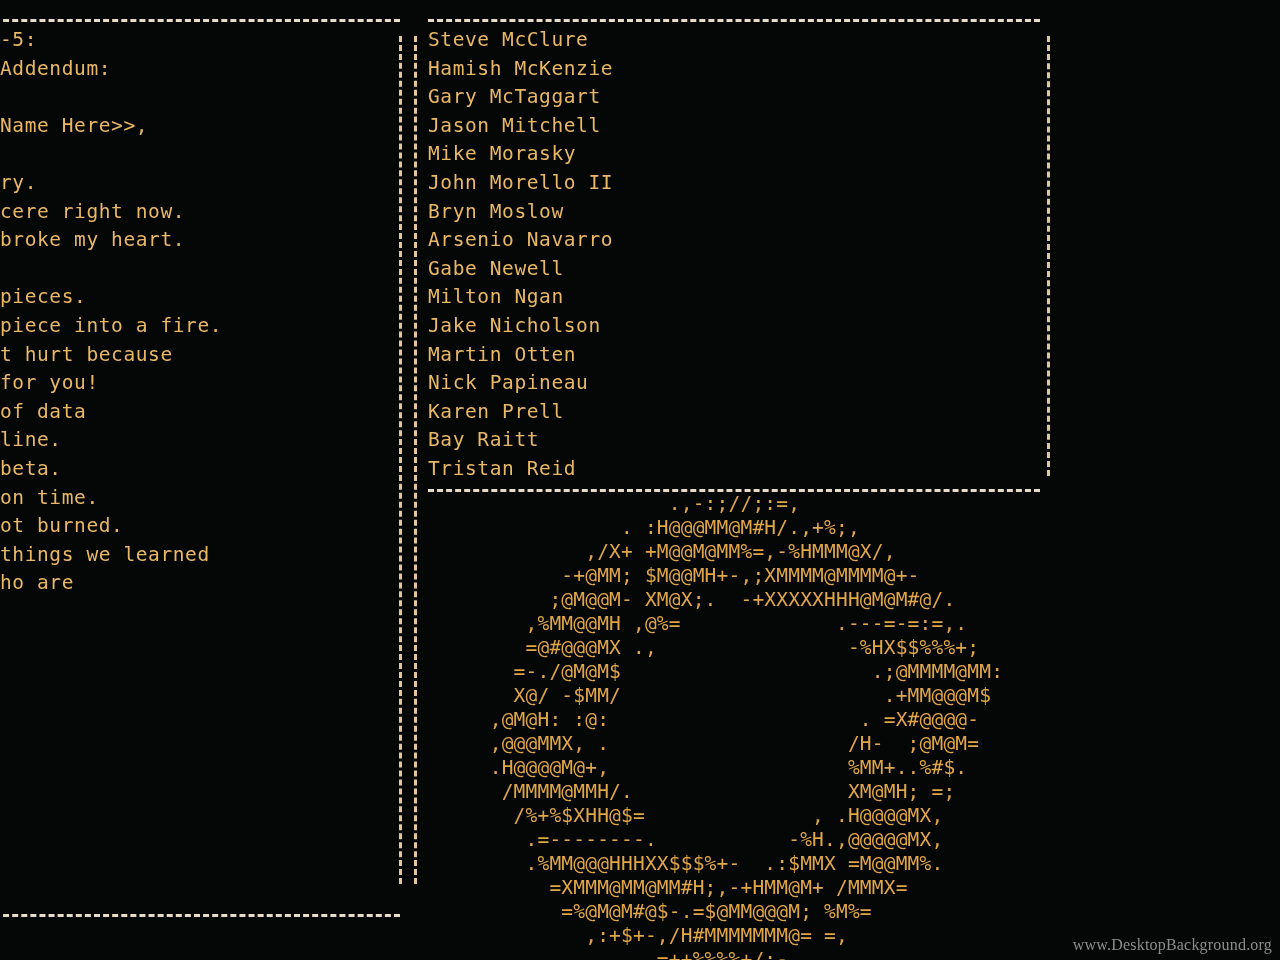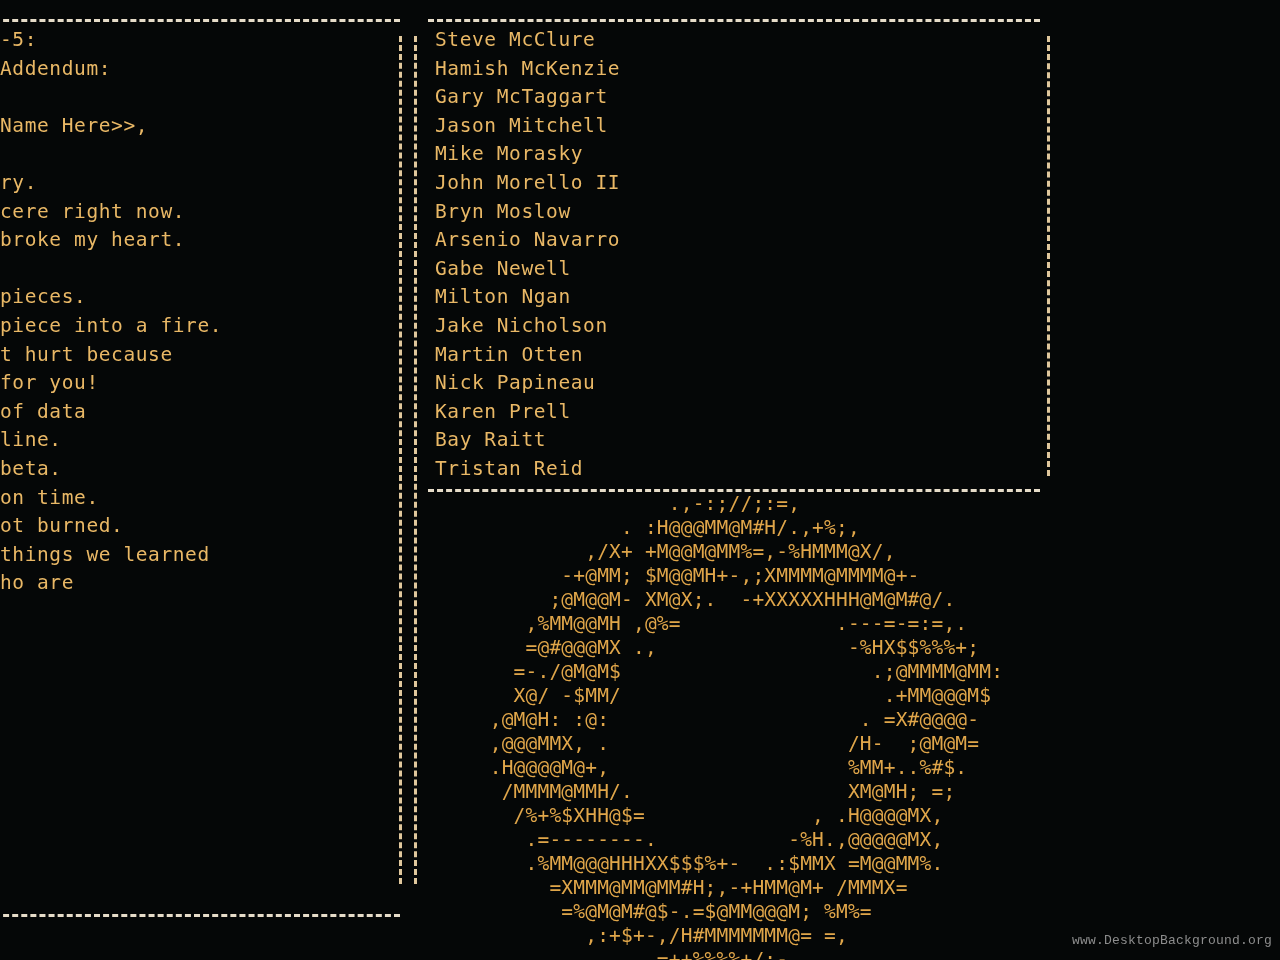--- a/index.html
+++ b/index.html
@@ -103,21 +103,21 @@
   #right-right-rule {
     position: absolute;
     left: 635px;
     top: 36px;
     width: 0;
     height: 440px;
     border-left: 3px dashed #e0c79c;
   }
   #credits-names {
     position: absolute;
-    left: 23px;
+    left: 16px;
     top: 26px;
     width: 600px;
     white-space: pre;
     font-size: 19.5px;
     line-height: 28.6px;
     letter-spacing: 0.6px;
     color: #e9b866;
   }
   #credits-names .ln { display: block; height: 28.6px; }
 
@@ -132,23 +132,23 @@
     line-height: 24px;
     letter-spacing: 0.2px;
     color: #e0a64a;
   }
   #ascii-art .ln { display: block; height: 24px; }
 
   
   #watermark {
     position: absolute;
     right: 8px;
-    bottom: 12px;
-    font-family: Liberation Mono, monospace;
-    font-size: 13px;
+    bottom: 6px;
+    font-family: Liberation Serif, serif;
+    font-size: 16px;
     color: #8d8d8d;
     letter-spacing: 0.2px;
   }
 </style>
 </head>
 <body style="background: rgb(5, 7, 7);">
 
 <div id="screen" style="background: rgb(5, 7, 7);">
 
   <div id="left-panel">

